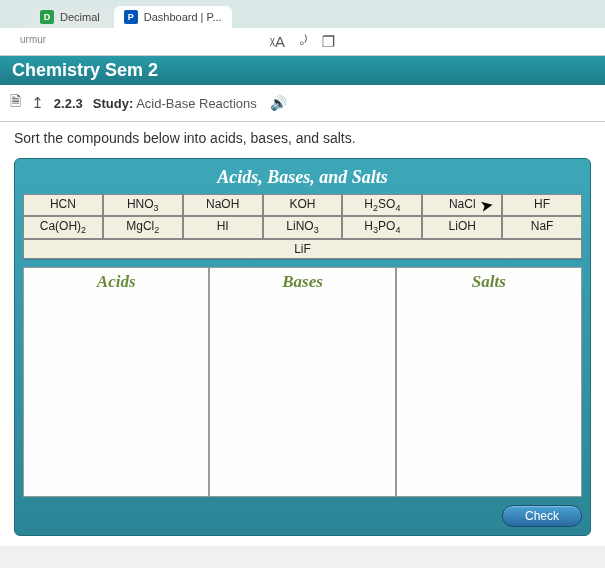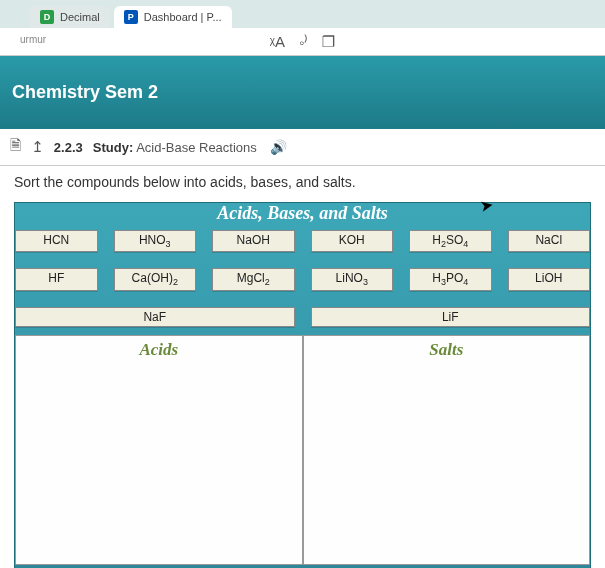--- a/index.html
+++ b/index.html
@@ -58,21 +58,21 @@
     left:16px; top:28px;
     font-size:10px;
     color:#888;
     padding:6px 4px;
   }
 
   
   .course-header {
     background: linear-gradient(#2a9aa8, #1d7a87);
     color: #fff;
-    padding: 26px 12px;
+    padding: 4px 12px;
     font-size: 18px;
     font-weight: bold;
   }
 
   
   .subheader {
     background: #fff;
     border-bottom: 1px solid #ccc;
     padding: 6px 10px;
     display: flex;
@@ -97,37 +97,38 @@
   }
 
   
   .stage-wrap {
     padding: 4px 14px 10px 14px;
     background:#fff;
   }
   .stage {
     background: linear-gradient(#3da7b8, #2b8596);
     border: 1px solid #1d6d7a;
-    border-radius: 0;
+    border-radius: 6px;
+    padding: 8px;
   }
   .stage-title {
     text-align: center;
     color: #fff;
     font-style: italic;
     font-weight: bold;
     font-size: 18px;
     margin-bottom: 6px;
     font-family: Georgia, serif;
   }
 
   
   .bank {
     display: flex;
     flex-wrap: wrap;
-    gap: 16px;
+    gap: 0;
     margin-bottom: 8px;
   }
   .chip {
     background: #f0efe0;
     border: 1px solid #888;
     padding: 2px 0;
     font-size: 12px;
     color: #222;
     text-align: center;
     cursor: grab;
@@ -234,32 +235,36 @@
     <div class="bank" id="bank">
         <div class="chip">HCN</div>
         <div class="chip">HNO<sub>3</sub></div>
         <div class="chip">NaOH</div>
         <div class="chip">KOH</div>
         <div class="chip">H<sub>2</sub>SO<sub>4</sub></div>
         <div class="chip">NaCl</div>
         <div class="chip">HF</div>
         <div class="chip">Ca(OH)<sub>2</sub></div>
         <div class="chip">MgCl<sub>2</sub></div>
+        <div class="chip">HI</div>
         <div class="chip">LiNO<sub>3</sub></div>
         <div class="chip">H<sub>3</sub>PO<sub>4</sub></div>
         <div class="chip">LiOH</div>
         <div class="chip">NaF</div>
         <div class="chip">LiF</div>
       </div>
 
     <div class="zones" id="zones">
         <div class="zone">
           <div class="zone-title">Acids</div>
         </div>
         <div class="zone">
+          <div class="zone-title">Bases</div>
+        </div>
+        <div class="zone">
           <div class="zone-title">Salts</div>
         </div>
       </div>
 
     <div class="stage-footer">
       <button class="check-btn">Check</button>
     </div>
   </div>
 </div>
 

